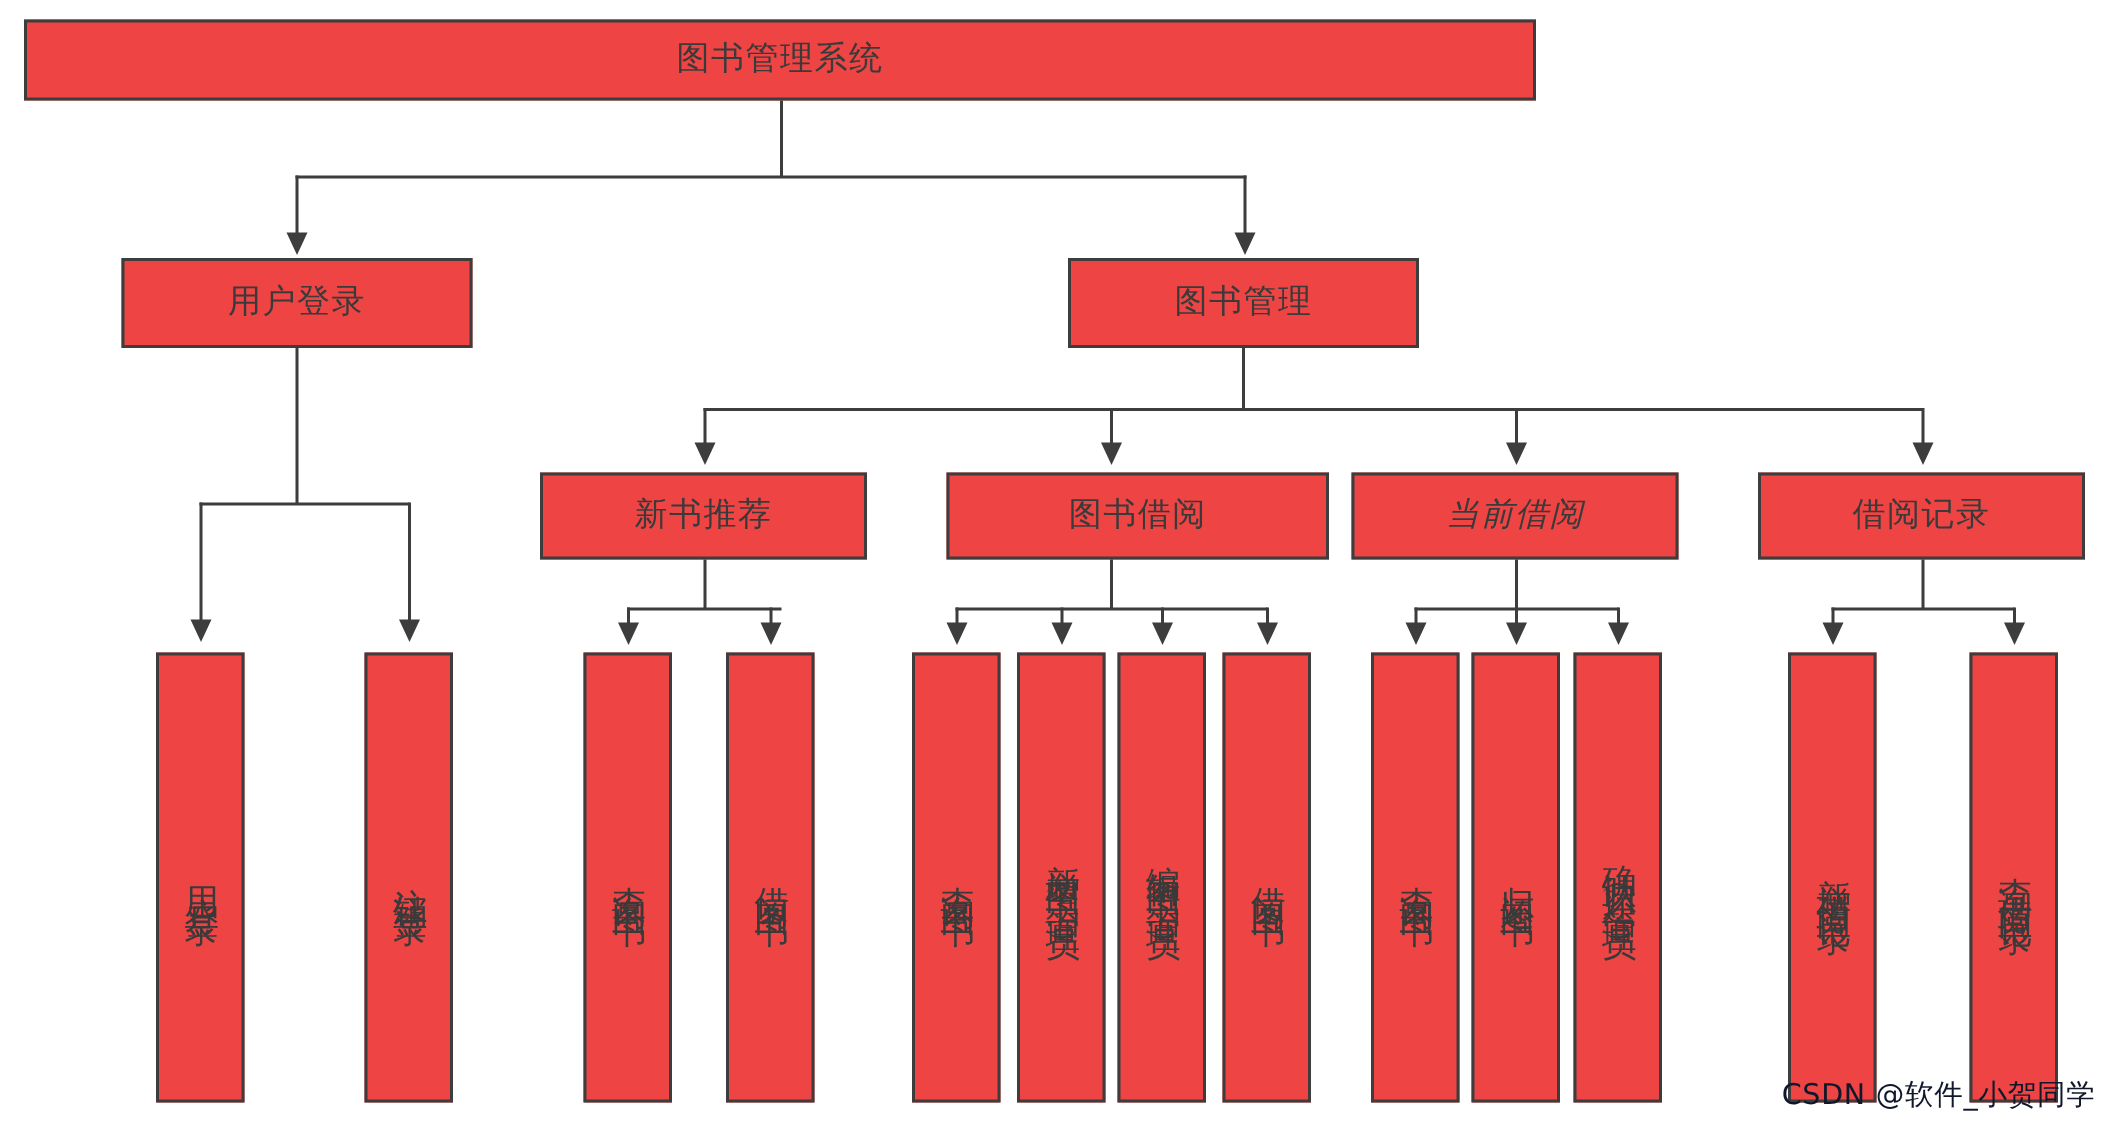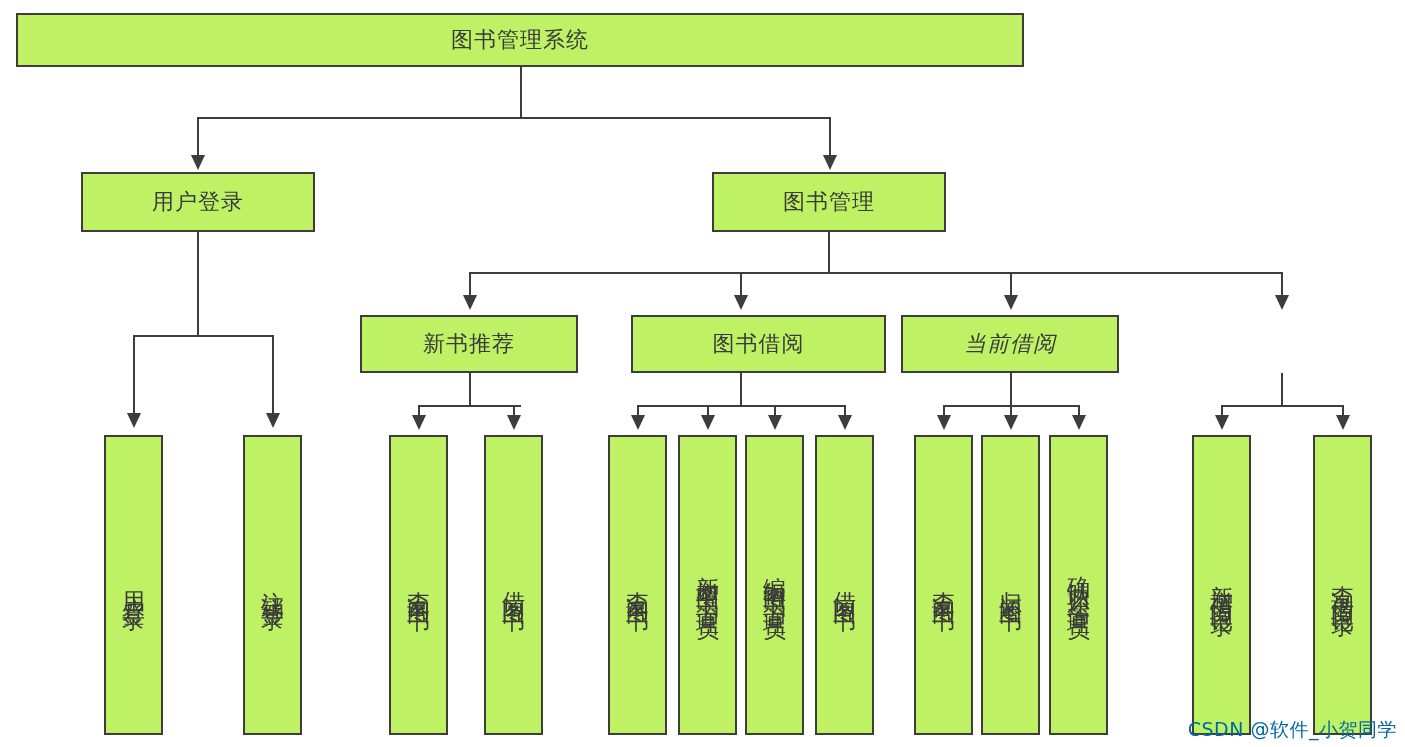--- a/index.html
+++ b/index.html
@@ -11,21 +11,21 @@
     position:relative;
     width:1405px;
     height:747px;
     background:#ffffff;
     overflow:hidden;
   }
   
   .node{
     position:absolute;
     box-sizing:border-box;
-    background:#bef264;
+    background:#ef4444;
     border:2px solid #3d3d3d;
     display:flex;
     align-items:center;
     justify-content:center;
     text-align:left;
   }
   .node .lbl{
     font-size:22px;
     line-height:1.15;
     letter-spacing:1px;
@@ -63,21 +63,21 @@
     border-left:7px solid transparent;
     border-right:7px solid transparent;
     border-top:15px solid #3d3d3d;
   }
   
   #watermark{
     position:absolute;
     right:8px;
     bottom:4px;
     font-size:19px;
-    color:#0369a1;
+    color:#0f172a;
     letter-spacing:0.5px;
     white-space:nowrap;
     font-family:"DejaVu Sans","Liberation Sans",sans-serif;
   }
 </style>
 </head>
 <body>
 
 <div id="stage">
 
@@ -120,20 +120,23 @@
 
   <div class="node" style="left:360px;top:315px;width:218px;height:58px;">
     <span class="lbl">新书推荐</span>
   </div>
   <div class="node" style="left:631px;top:315px;width:255px;height:58px;">
     <span class="lbl">图书借阅</span>
   </div>
   <div class="node" style="left:901px;top:315px;width:218px;height:58px;font-style:italic;">
     <span class="lbl">当前借阅</span>
   </div>
+  <div class="node" style="left:1172px;top:315px;width:218px;height:58px;">
+    <span class="lbl">借阅记录</span>
+  </div>
 
   <div class="vline" style="left:469px;top:373px;height:33px;"></div>
   <div class="hline" style="left:418px;top:405px;width:103px;"></div>
   <div class="vline" style="left:418px;top:405px;height:12px;"></div>
   <div class="arrow" style="left:412px;top:415px;"></div>
   <div class="vline" style="left:513px;top:405px;height:12px;"></div>
   <div class="arrow" style="left:507px;top:415px;"></div>
 
   <div class="vline" style="left:740px;top:373px;height:33px;"></div>
   <div class="hline" style="left:637px;top:405px;width:208px;"></div>

